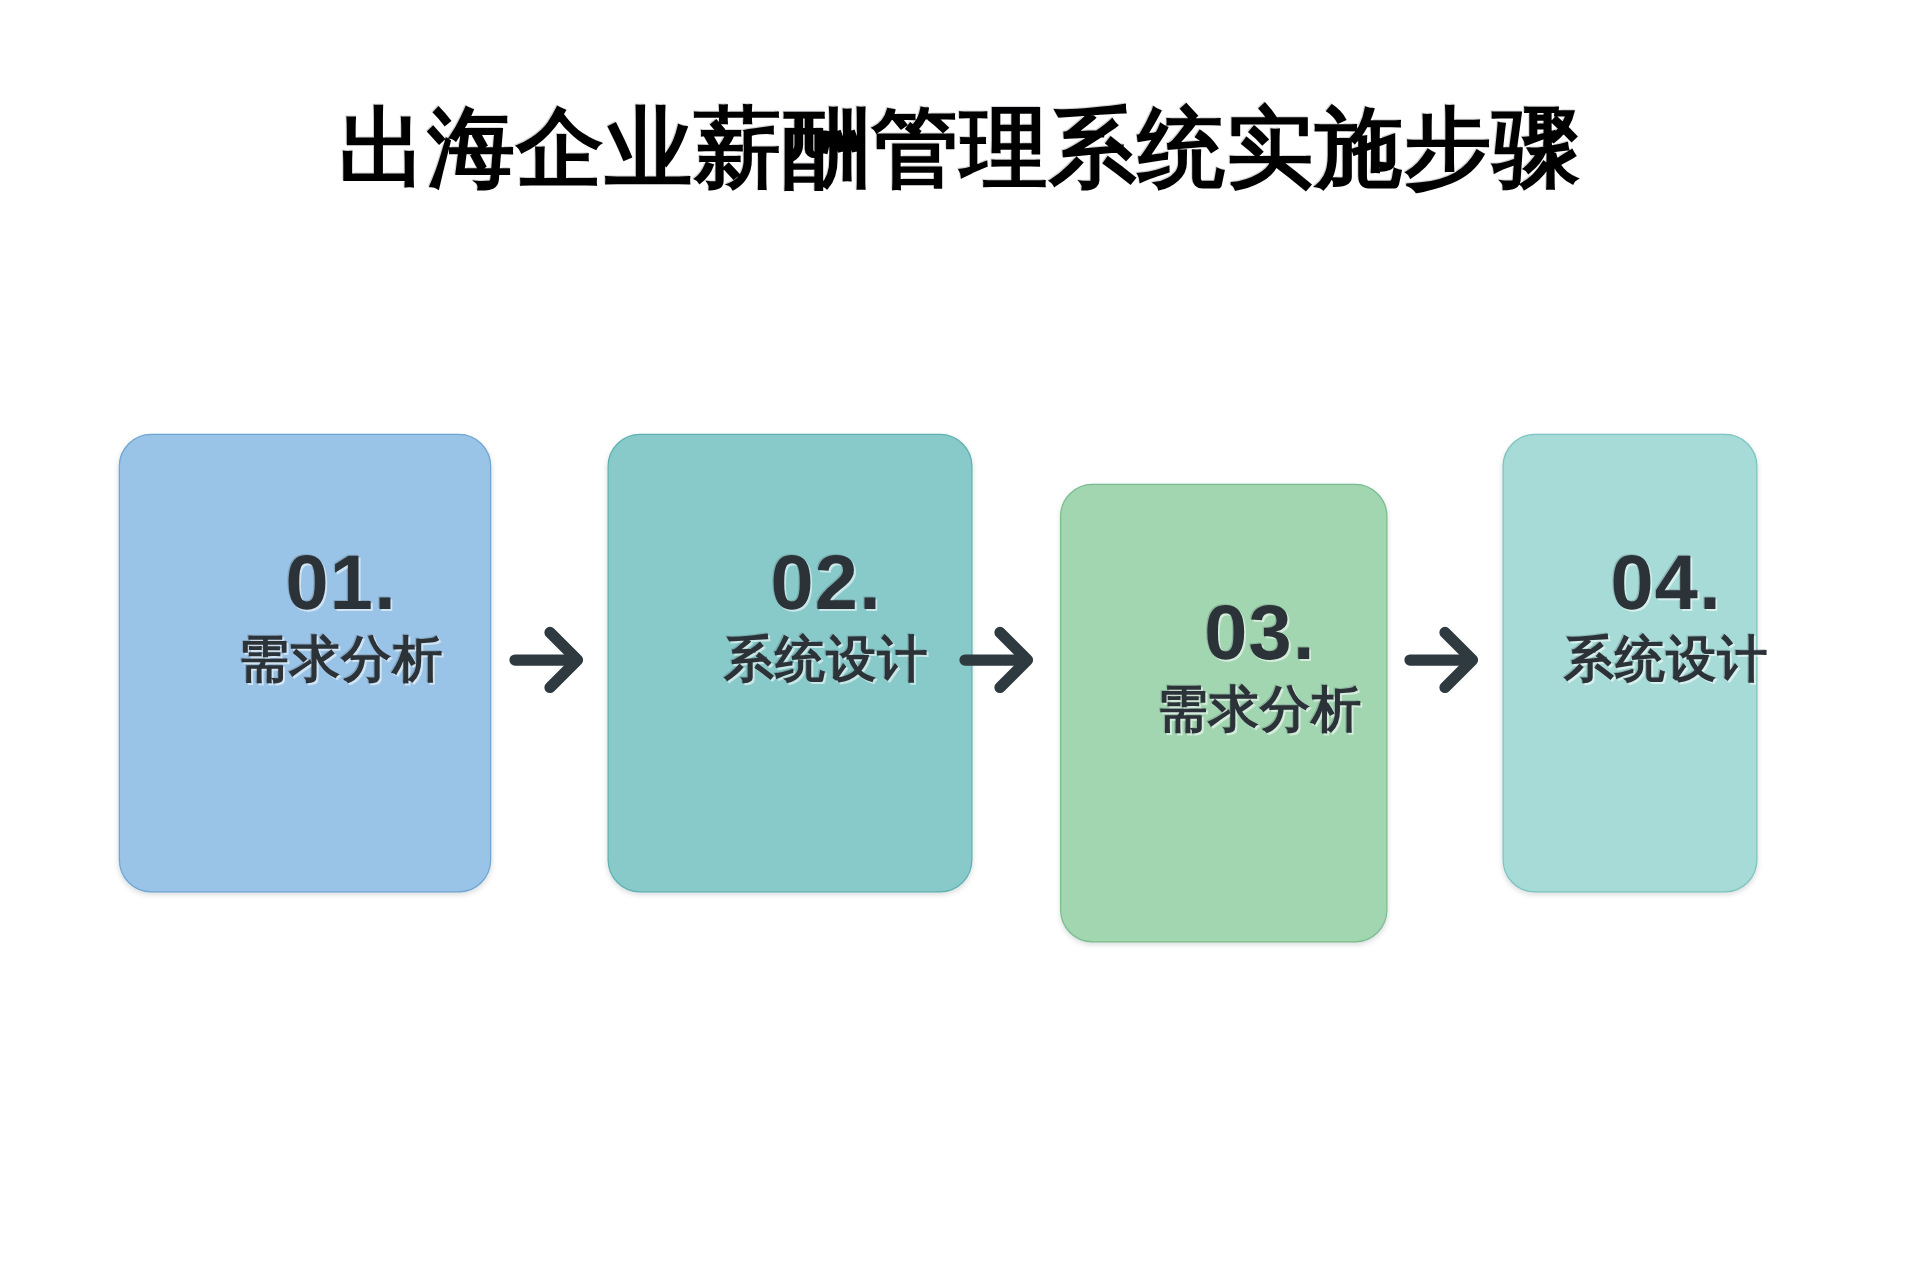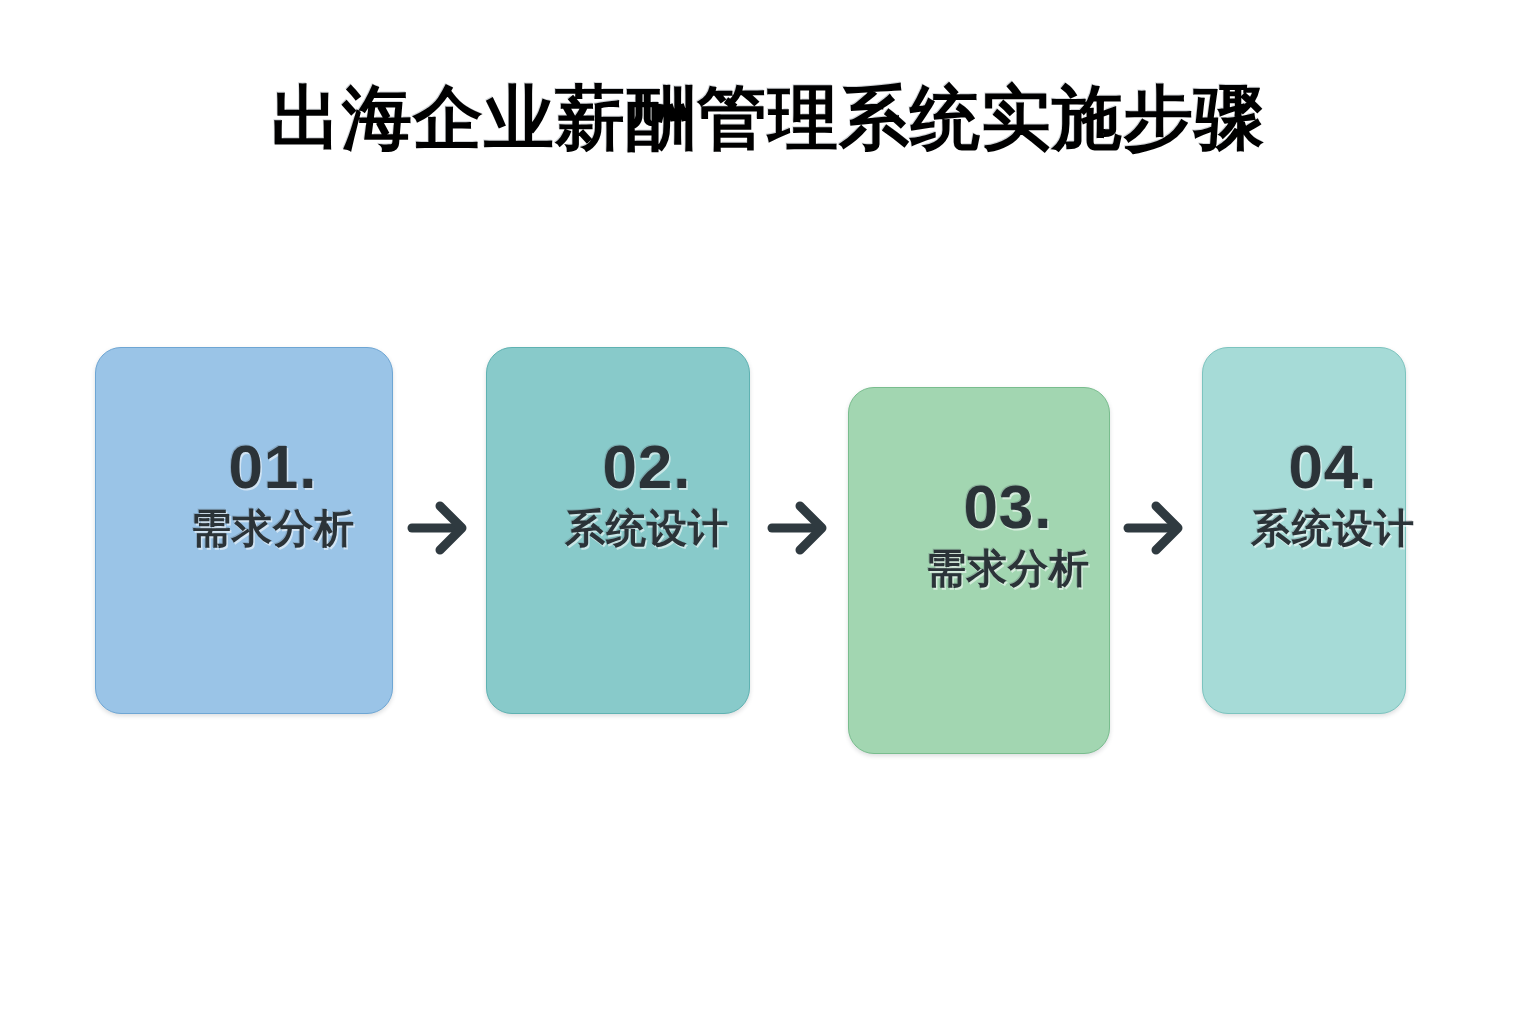--- a/index.html
+++ b/index.html
@@ -122,21 +122,21 @@
 
     <div class="arrow" style="left:404px;">
       <svg viewBox="0 0 74 66" xmlns="http://www.w3.org/2000/svg" aria-hidden="true">
         <g fill="none" stroke="#2f3a40" stroke-width="9" stroke-linecap="round" stroke-linejoin="round">
           <line x1="8" y1="33" x2="55" y2="33"></line>
           <polyline points="36,11 58,33 36,55"></polyline>
         </g>
       </svg>
     </div>
 
-    <div class="step-card" style="left:486px; width:264px;">
+    <div class="step-card" style="left:486px; width:292px;">
       <div class="card-bg" style="background:#88caca; border:1.5px solid #5fb2b2;"></div>
       <div class="card-text">
         <span class="card-num">02.</span>
         <span class="card-label">系统设计</span>
       </div>
     </div>
 
     <div class="arrow" style="left:764px;">
       <svg viewBox="0 0 74 66" xmlns="http://www.w3.org/2000/svg" aria-hidden="true">
         <g fill="none" stroke="#2f3a40" stroke-width="9" stroke-linecap="round" stroke-linejoin="round">

